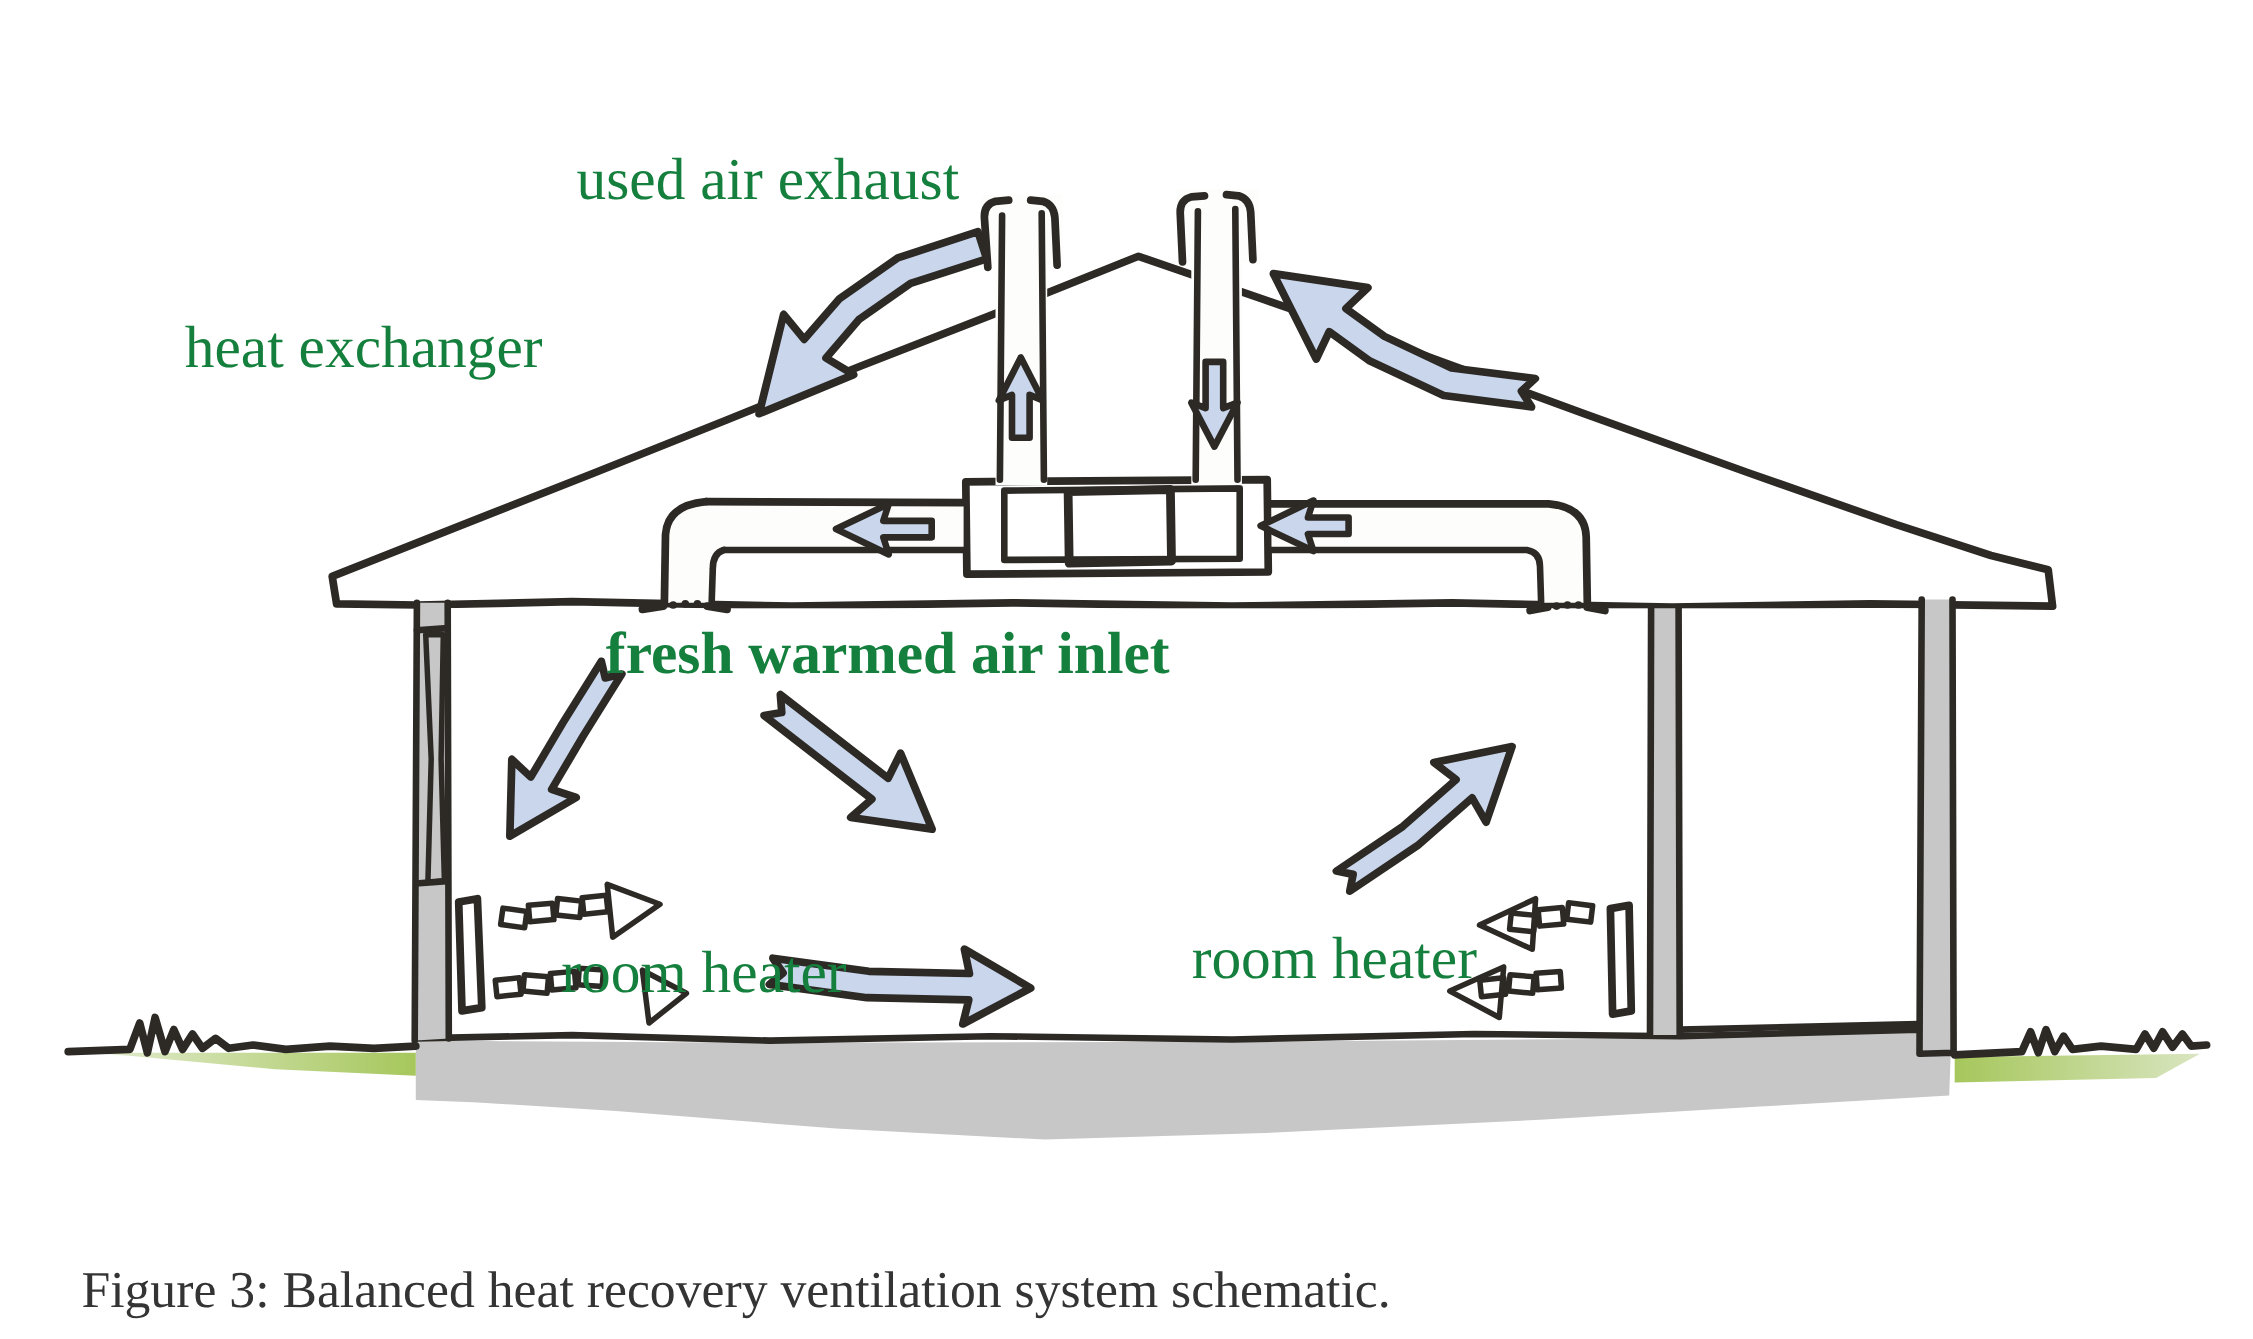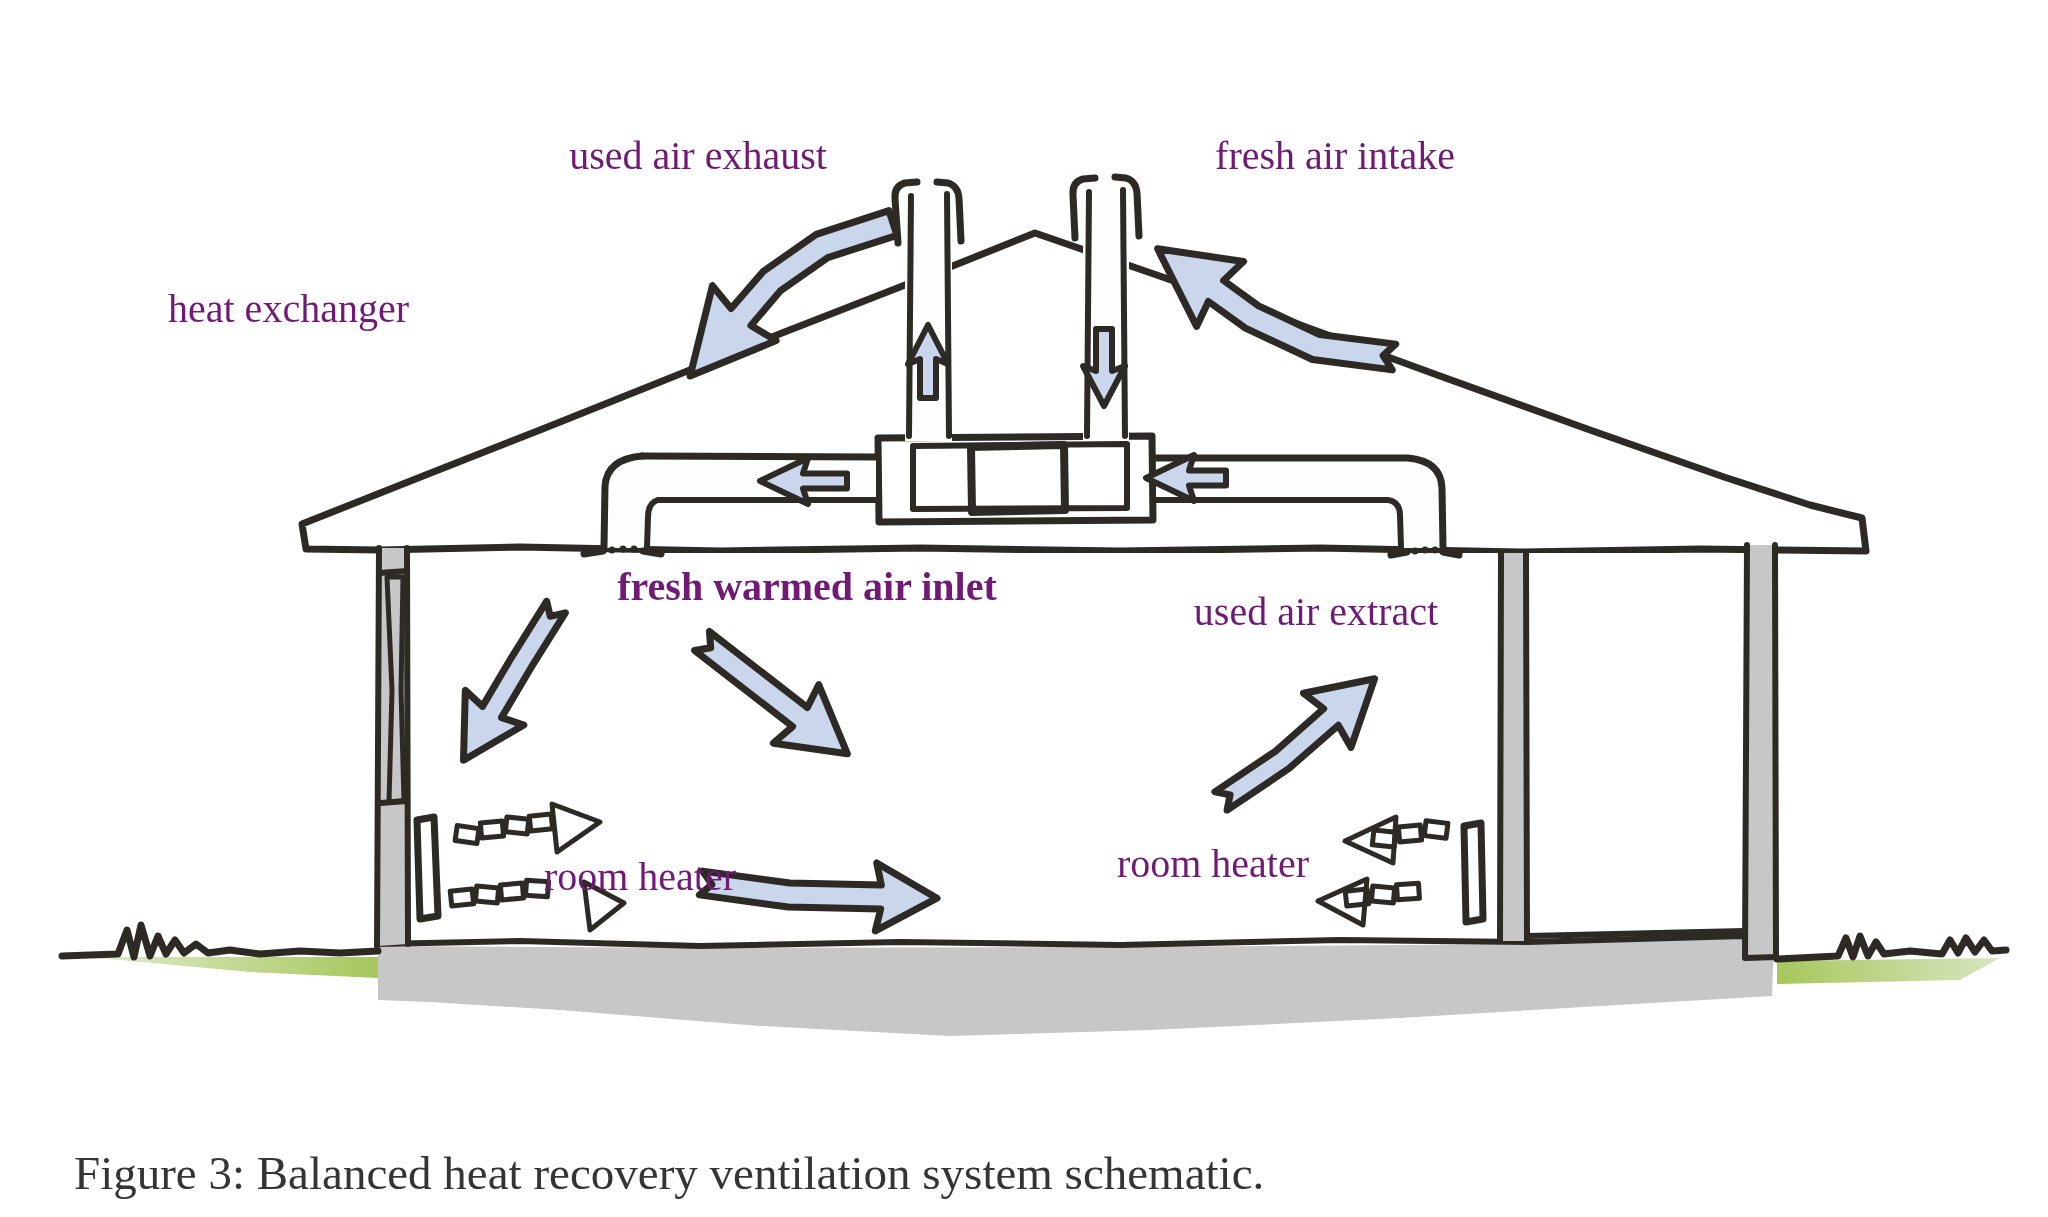--- a/index.html
+++ b/index.html
@@ -1,19 +1,19 @@
 <!DOCTYPE html>
 <html><head>
 <meta charset="utf-8">
 <style>
   html,body{margin:0;padding:0;background:#fff;}
   .stage{position:relative;width:2048px;height:1217px;background:#ffffff;overflow:hidden;
          font-family:"Liberation Serif","DejaVu Serif",serif;}
   .stage svg{position:absolute;left:0;top:0;}
-  .lbl{position:absolute;font-size:40px;color:#701a75;white-space:nowrap;line-height:1.1;}
+  .lbl{position:absolute;font-size:54px;color:#15803d;white-space:nowrap;line-height:1.1;}
   .center{transform:translateX(-50%);}
   .lbl .line{display:block;margin-top:31px;}
   .caption{position:absolute;left:74px;top:1146px;font-size:47px;color:#343434;white-space:nowrap;}
   .ink{stroke:#2d2a26;stroke-linecap:round;stroke-linejoin:round;fill:none;}
 </style>
 </head>
 <body>
 
 <div class="stage">
 
@@ -165,23 +165,21 @@
         <path d="M 847.0 473.5 L 803.0 473.5 L 808.0 458.0 L 760.0 481.0 L 808.0 504.0 L 803.0 488.5 L 847.0 488.5 Z" fill="#c9d6ec" stroke="#2d2a26" stroke-width="6" stroke-linejoin="round"></path>
         <path d="M 1226.0 470.5 L 1189.0 470.5 L 1194.0 455.0 L 1146.0 478.0 L 1194.0 501.0 L 1189.0 485.5 L 1226.0 485.5 Z" fill="#c9d6ec" stroke="#2d2a26" stroke-width="6" stroke-linejoin="round"></path>
         <path d="M 546.7 601.2 L 511.6 657.3 L 482.5 706.4 L 465.3 690.4 L 463.5 760.2 L 523.8 725.0 L 501.5 717.6 L 530.4 668.7 L 565.3 612.8 L 550.2 616.3 Z" fill="#c9d6ec" stroke="#2d2a26" stroke-width="7" stroke-linejoin="round"></path>
         <path d="M 694.6 650.5 L 792.6 726.5 L 773.4 743.2 L 847.4 753.8 L 818.7 684.7 L 807.4 707.5 L 709.4 631.5 L 710.7 647.7 Z" fill="#c9d6ec" stroke="#2d2a26" stroke-width="7" stroke-linejoin="round"></path>
         <path d="M 699.4 894.9 L 788.1 907.0 L 880.7 909.0 L 875.3 930.9 L 937.0 898.2 L 876.7 862.9 L 881.3 885.0 L 789.9 883.0 L 702.6 871.1 L 711.9 884.5 Z" fill="#c9d6ec" stroke="#2d2a26" stroke-width="7" stroke-linejoin="round"></path>
         <path d="M 1227.1 810.1 L 1288.7 768.7 L 1338.3 725.3 L 1351.0 747.4 L 1374.6 678.7 L 1303.5 693.2 L 1323.7 708.7 L 1275.3 751.3 L 1214.9 791.9 L 1230.1 794.9 Z" fill="#c9d6ec" stroke="#2d2a26" stroke-width="7" stroke-linejoin="round"></path>
       </g>
 </svg>
 
 <div class="lbl center" style="left:698px;top:134px;">used air exhaust</div>
-<div class="lbl center" style="left:1335px;top:134px;">fresh air intake</div>
 <div class="lbl" style="left:168px;top:256px;">
   <span class="line">heat exchanger</span>
 </div>
 <div class="lbl center" style="left:807px;top:565px;font-weight:bold;">fresh warmed air inlet</div>
-<div class="lbl center" style="left:1316px;top:590px;">used air extract</div>
 <div class="lbl center" style="left:640px;top:855px;">room heater</div>
 <div class="lbl center" style="left:1213px;top:842px;">room heater</div>
 <div class="caption">Figure 3: Balanced heat recovery ventilation system schematic.</div>
 
 </div>
 
 </body></html>

